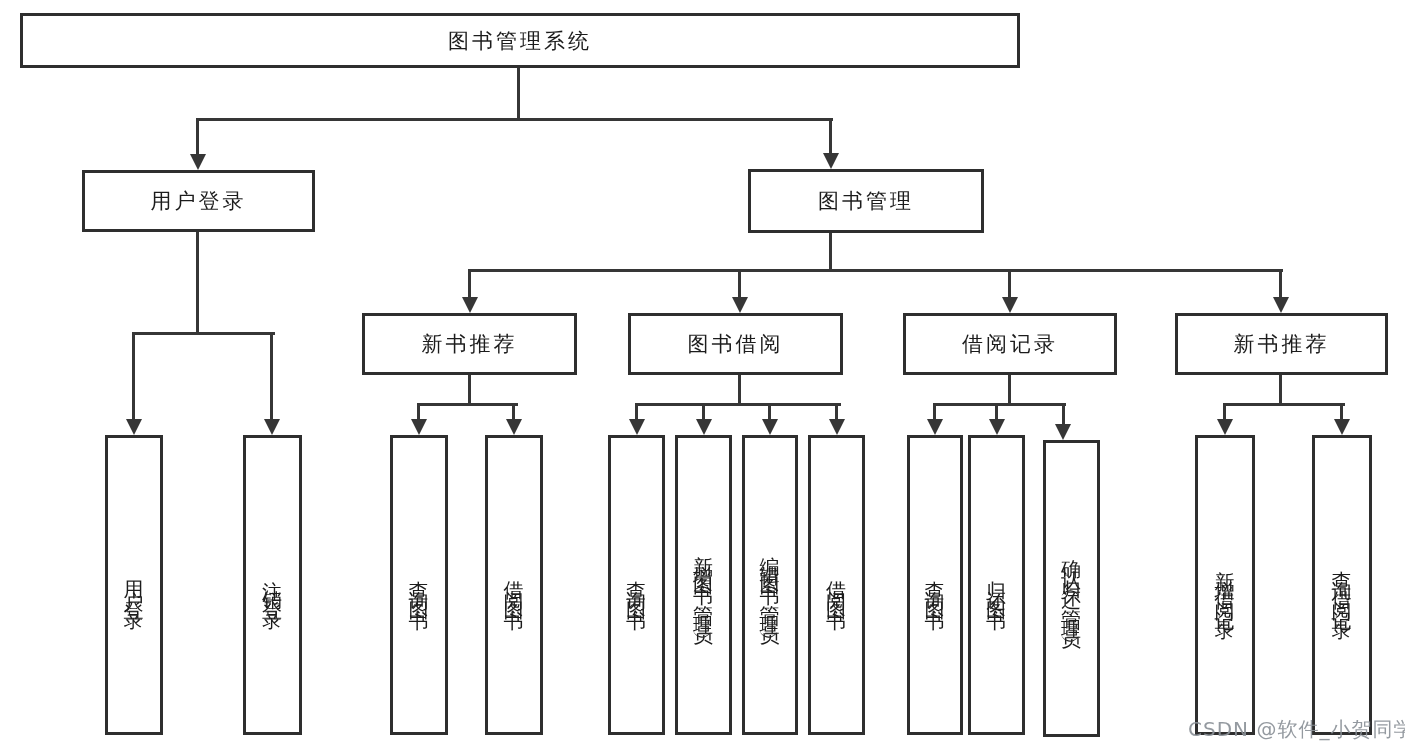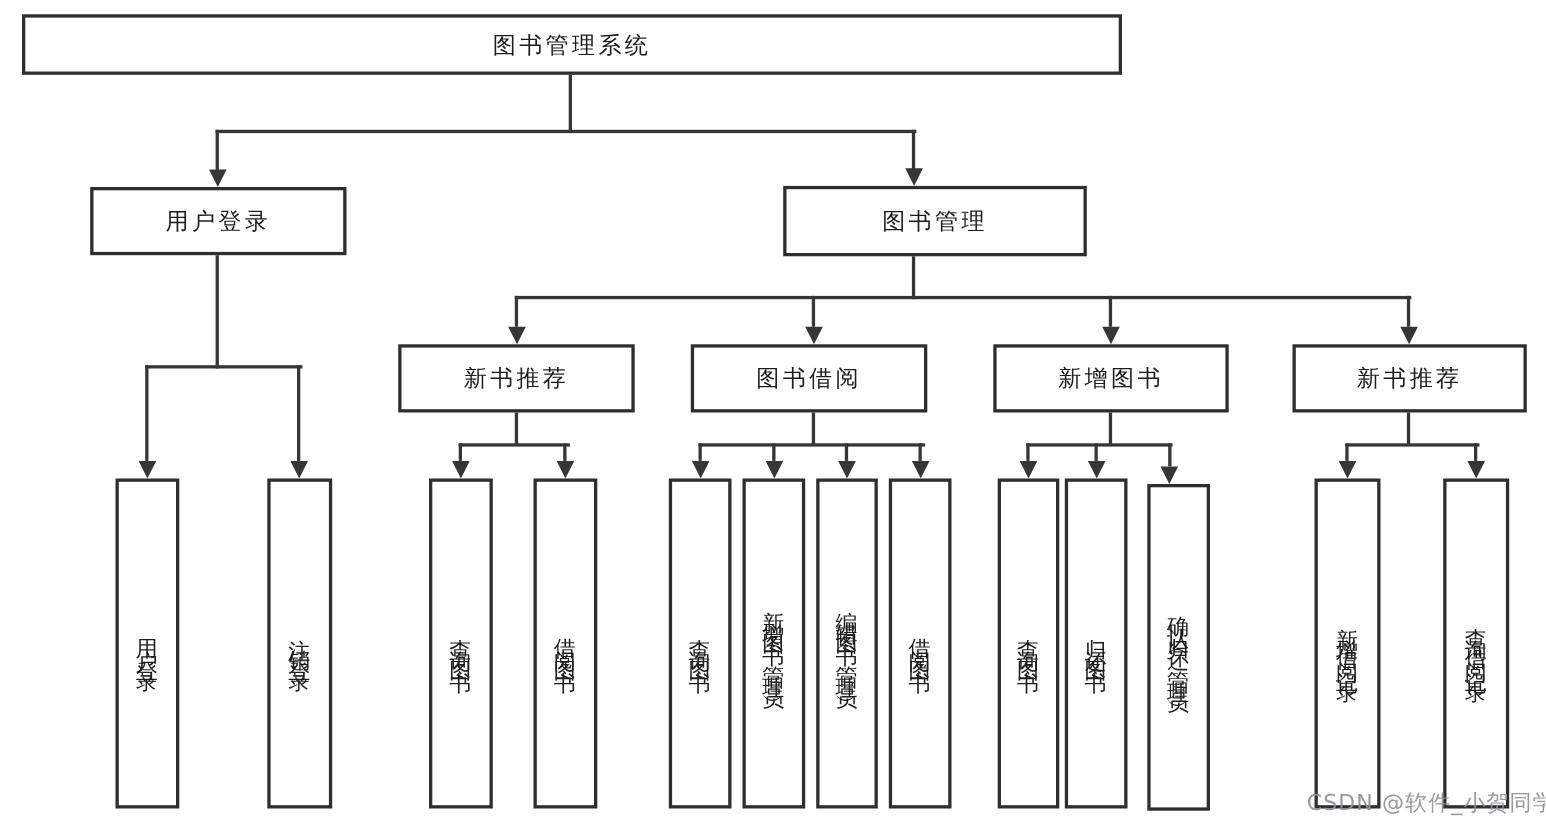--- a/index.html
+++ b/index.html
@@ -39,21 +39,21 @@
   <div class="vline" style="left:517px;top:68px;width:3px;height:53px"></div>
   <div class="hline" style="left:196px;top:118px;width:637px;height:3px"></div>
   <div class="vline" style="left:196px;top:118px;width:3px;height:37px"></div>
   <div class="ahead" style="left:190px;top:154px"></div>
   <div class="vline" style="left:829px;top:118px;width:3px;height:36px"></div>
   <div class="ahead" style="left:823px;top:153px"></div>
 
   <div class="box" style="left:82px;top:170px;width:233px;height:62px">
     <span>用户登录</span>
   </div>
-  <div class="box" style="left:712px;top:169px;width:276px;height:64px">
+  <div class="box" style="left:748px;top:169px;width:236px;height:64px">
     <span>图书管理</span>
   </div>
 
   <div class="vline" style="left:196px;top:232px;width:3px;height:103px"></div>
   <div class="hline" style="left:132px;top:332px;width:143px;height:3px"></div>
   <div class="vline" style="left:132px;top:332px;width:3px;height:87px"></div>
   <div class="ahead" style="left:126px;top:419px"></div>
   <div class="vline" style="left:270px;top:332px;width:3px;height:87px"></div>
   <div class="ahead" style="left:264px;top:419px"></div>
 
@@ -68,21 +68,21 @@
   <div class="vline" style="left:1279px;top:269px;width:3px;height:28px"></div>
   <div class="ahead" style="left:1273px;top:297px"></div>
 
   <div class="box" style="left:362px;top:313px;width:215px;height:62px">
     <span>新书推荐</span>
   </div>
   <div class="box" style="left:628px;top:313px;width:215px;height:62px">
     <span>图书借阅</span>
   </div>
   <div class="box" style="left:903px;top:313px;width:214px;height:62px">
-    <span>新增图书</span>
+    <span>借阅记录</span>
   </div>
   <div class="box" style="left:1175px;top:313px;width:213px;height:62px">
     <span>新书推荐</span>
   </div>
 
   <div class="vline" style="left:468px;top:375px;width:3px;height:30px"></div>
   <div class="hline" style="left:417px;top:403px;width:101px;height:3px"></div>
   <div class="vline" style="left:417px;top:403px;width:3px;height:16px"></div>
   <div class="ahead" style="left:411px;top:419px"></div>
   <div class="vline" style="left:512px;top:403px;width:3px;height:16px"></div>

